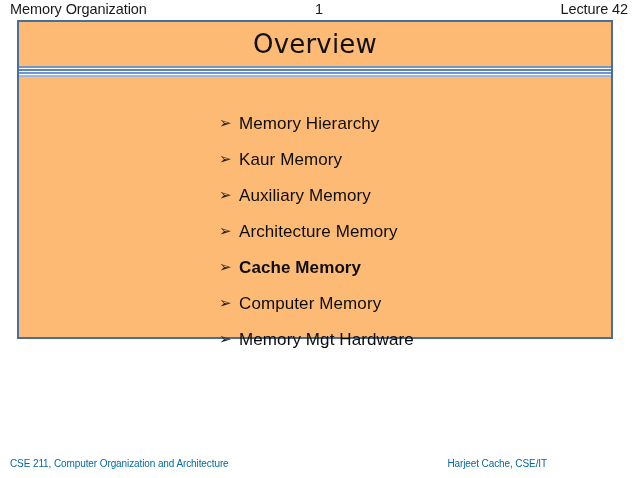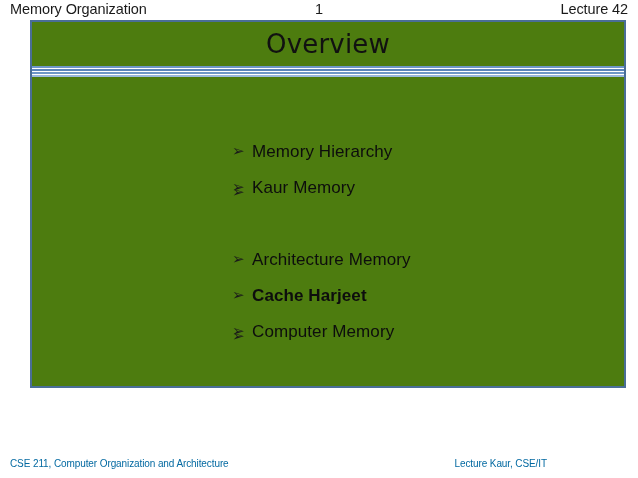--- a/index.html
+++ b/index.html
@@ -51,27 +51,27 @@
   .header-right {
     position: absolute;
     right: 10px;
     top: 1px;
     white-space: nowrap;
   }
 
   
   .frame {
     position: absolute;
-    left: 30px;
+    left: 17px;
     top: 20px;
     width: 596px;
-    height: 368px;
+    height: 319px;
     border: 2px solid #4a6e97;
     box-sizing: border-box;
-    background: #4d7c0f;
+    background: #fdba74;
   }
 
   
   .title-area {
     position: absolute;
     left: 0;
     top: 8px;
     width: 100%;
     text-align: center;
   }
@@ -127,21 +127,20 @@
     line-height: 1;
     color: #1a1a1a;
     transform: translateY(-1px);
   }
   .bullet-label {
     flex: 0 0 auto;
     font-family: "Liberation Sans", sans-serif;
     font-size: 17px;
     color: #0d0d0d;
     letter-spacing: 0.1px;
-    margin-top: 28px;
   }
   .bullet-row.is-bold .bullet-label {
     font-weight: 700;
   }
 
   
   .footer {
     position: absolute;
     left: 0;
     top: 458px;
@@ -198,42 +197,44 @@
         <span class="bullet-label">Memory Hierarchy</span>
       </div>
 
       <div class="bullet-row">
         <span class="bullet-glyph">➢</span>
         <span class="bullet-label">Kaur Memory</span>
       </div>
 
       <div class="bullet-row">
         <span class="bullet-glyph">➢</span>
+        <span class="bullet-label">Auxiliary Memory</span>
       </div>
 
       <div class="bullet-row">
         <span class="bullet-glyph">➢</span>
         <span class="bullet-label">Architecture Memory</span>
       </div>
 
       <div class="bullet-row is-bold">
         <span class="bullet-glyph">➢</span>
-        <span class="bullet-label">Cache Harjeet</span>
+        <span class="bullet-label">Cache Memory</span>
       </div>
 
       <div class="bullet-row">
         <span class="bullet-glyph">➢</span>
         <span class="bullet-label">Computer Memory</span>
       </div>
 
       <div class="bullet-row">
         <span class="bullet-glyph">➢</span>
+        <span class="bullet-label">Memory Mgt Hardware</span>
       </div>
 
     </div>
   </div>
 
   <div class="footer">
     <span class="footer-left">CSE 211, Computer Organization and Architecture</span>
-    <span class="footer-right">Lecture Kaur, CSE/IT</span>
+    <span class="footer-right">Harjeet Cache, CSE/IT</span>
   </div>
 
 </div>
 
 </body></html>

